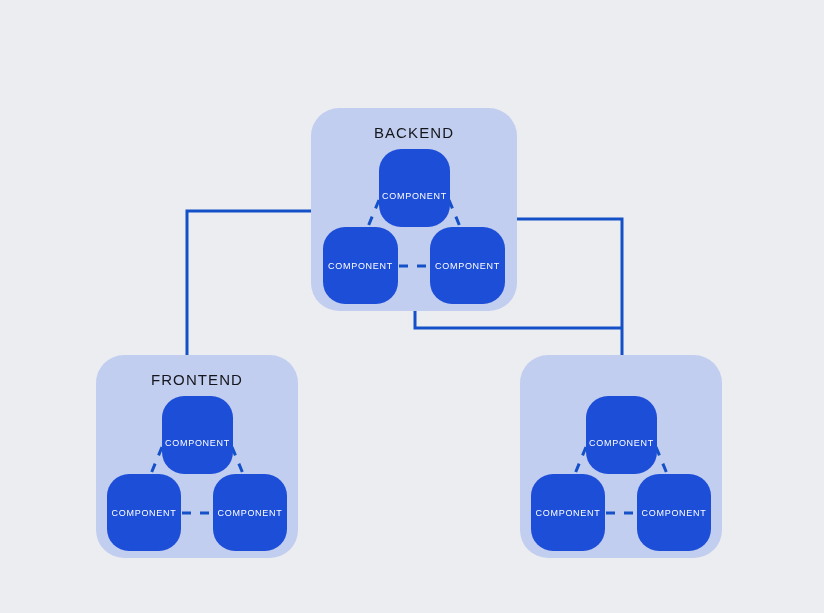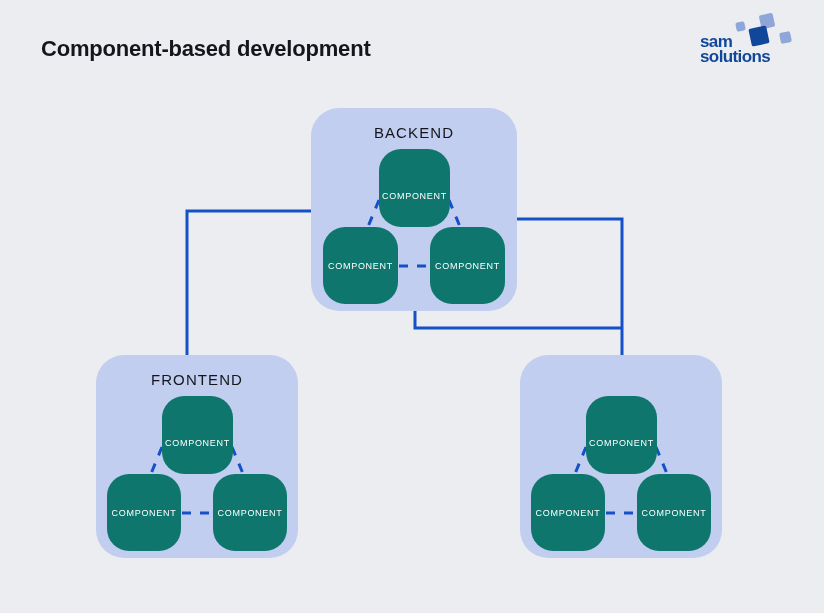--- a/index.html
+++ b/index.html
@@ -84,21 +84,21 @@
   }
   .triad {
     position: absolute;
     left: 0;
     top: 0;
     width: 100%;
     height: 100%;
   }
   .comp {
     position: absolute;
-    background: #0f766e;
+    background: #1d4ed8;
     border-radius: 22px;
     color: #FFFFFF;
     display: flex;
     align-items: center;
     justify-content: center;
   }
   .comp .comp-label {
     font-size: 9px;
     letter-spacing: 0.7px;
     white-space: nowrap;
@@ -119,32 +119,21 @@
     top: 0;
     width: 100%;
     height: 100%;
   }
 </style>
 </head>
 <body>
 
 <div id="stage">
 
-  <div id="page-title">Component-based development</div>
-
-  <div id="logo">
-    <div class="logo-sq" style="left:38px; top:8px; width:9px; height:9px; background:#8FA6D8; transform:rotate(-12deg);"></div>
-    <div class="logo-sq" style="left:62px; top:0px; width:14px; height:14px; background:#8FA6D8; transform:rotate(-12deg);"></div>
-    <div class="logo-sq" style="left:52px; top:13px; width:18px; height:18px; background:#10479B; transform:rotate(-12deg);"></div>
-    <div class="logo-sq" style="left:82px; top:18px; width:11px; height:11px; background:#8FA6D8; transform:rotate(-12deg);"></div>
-    <div class="logo-text">
-      <span class="l1">sam</span>
-      <span class="l2">solutions</span>
-    </div>
-  </div>
+
 
   <svg id="connectors" viewBox="0 0 824 613" width="824" height="613">
 
     <path d="M311 211 L187 211 L187 360" fill="none" stroke="#1450C8" stroke-width="3"></path>
 
     <path d="M517 219 L622 219 L622 360" fill="none" stroke="#1450C8" stroke-width="3"></path>
 
     <path d="M415 311 L415 328 L622 328" fill="none" stroke="#1450C8" stroke-width="3"></path>
   </svg>
 

